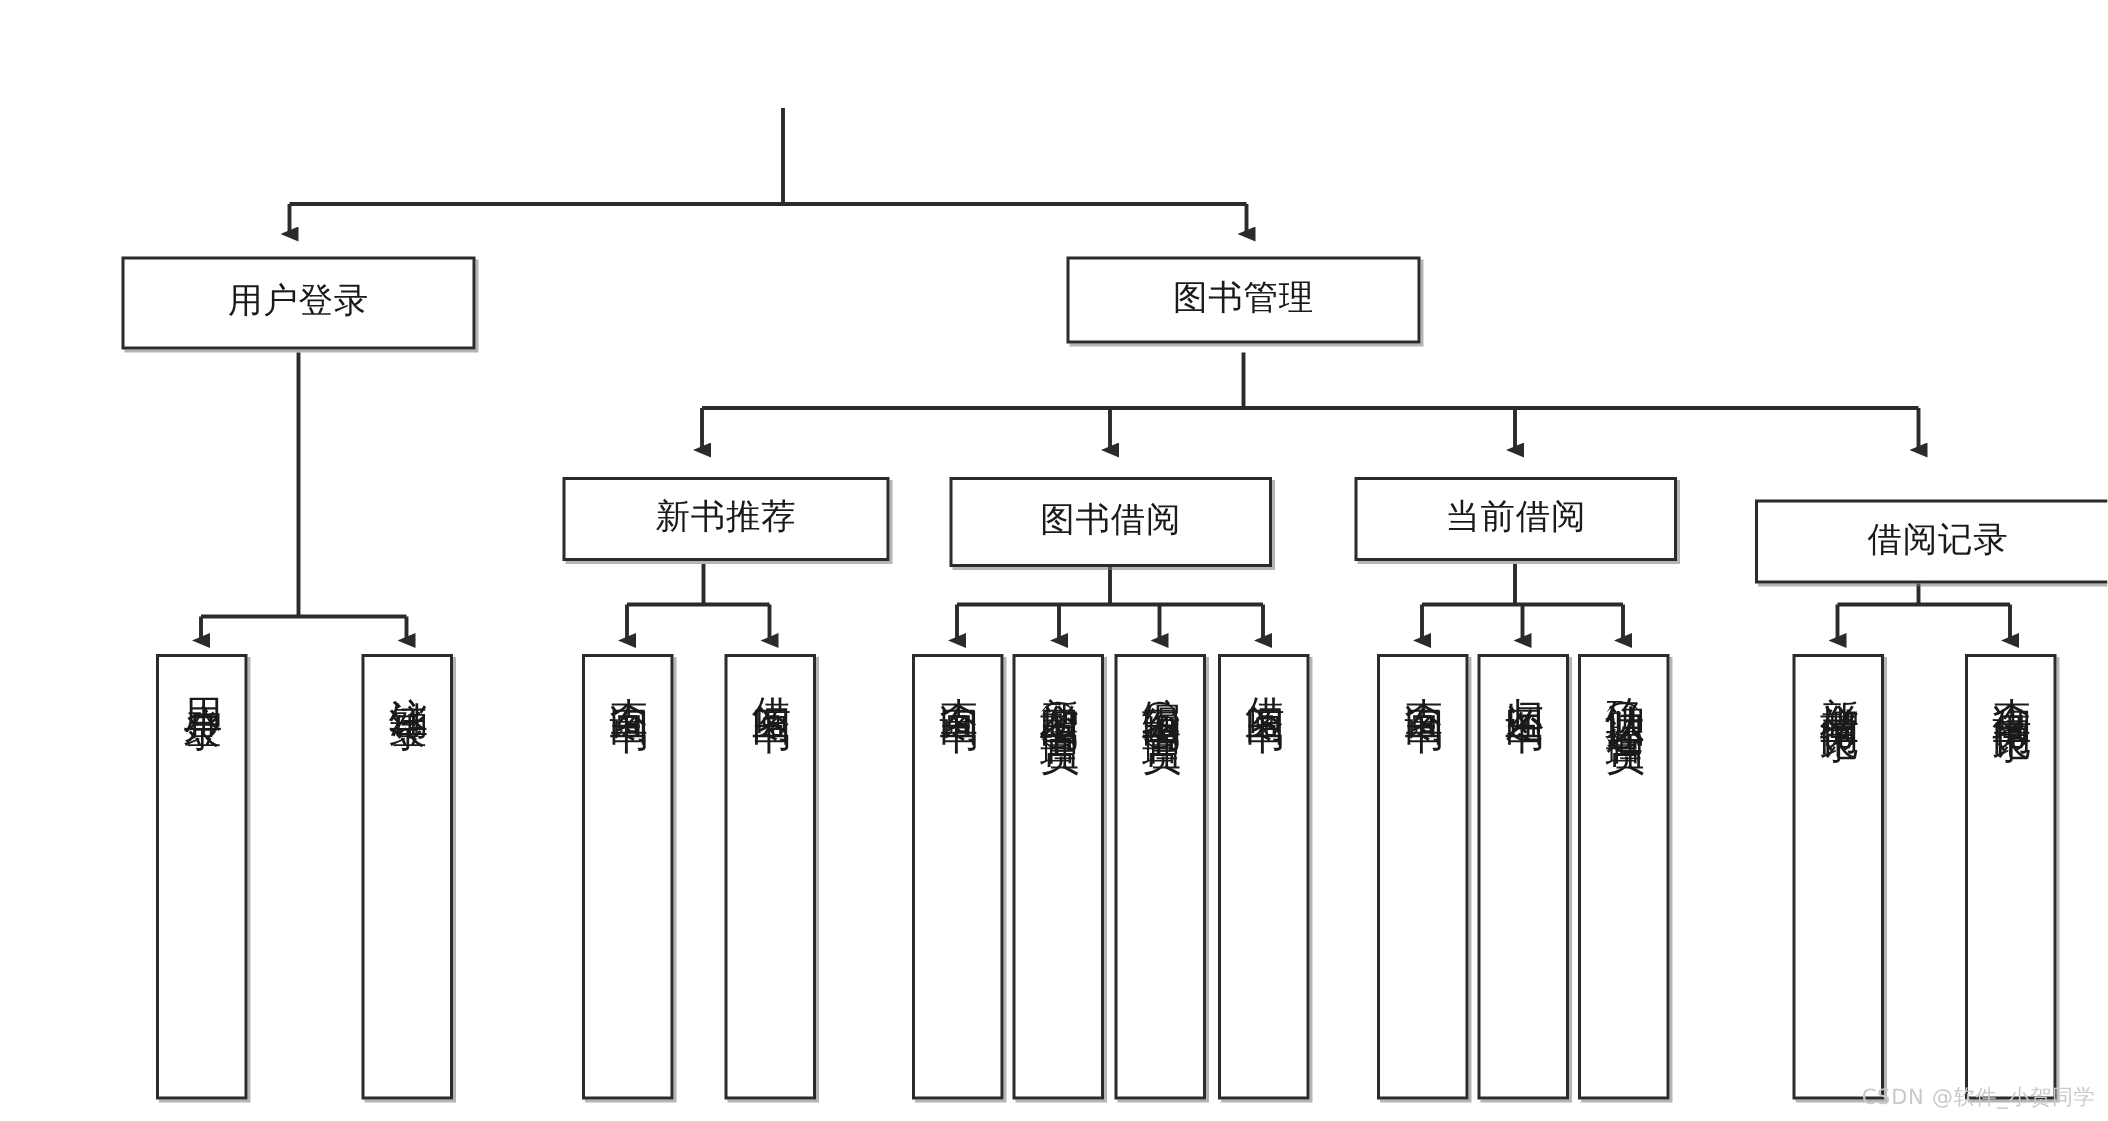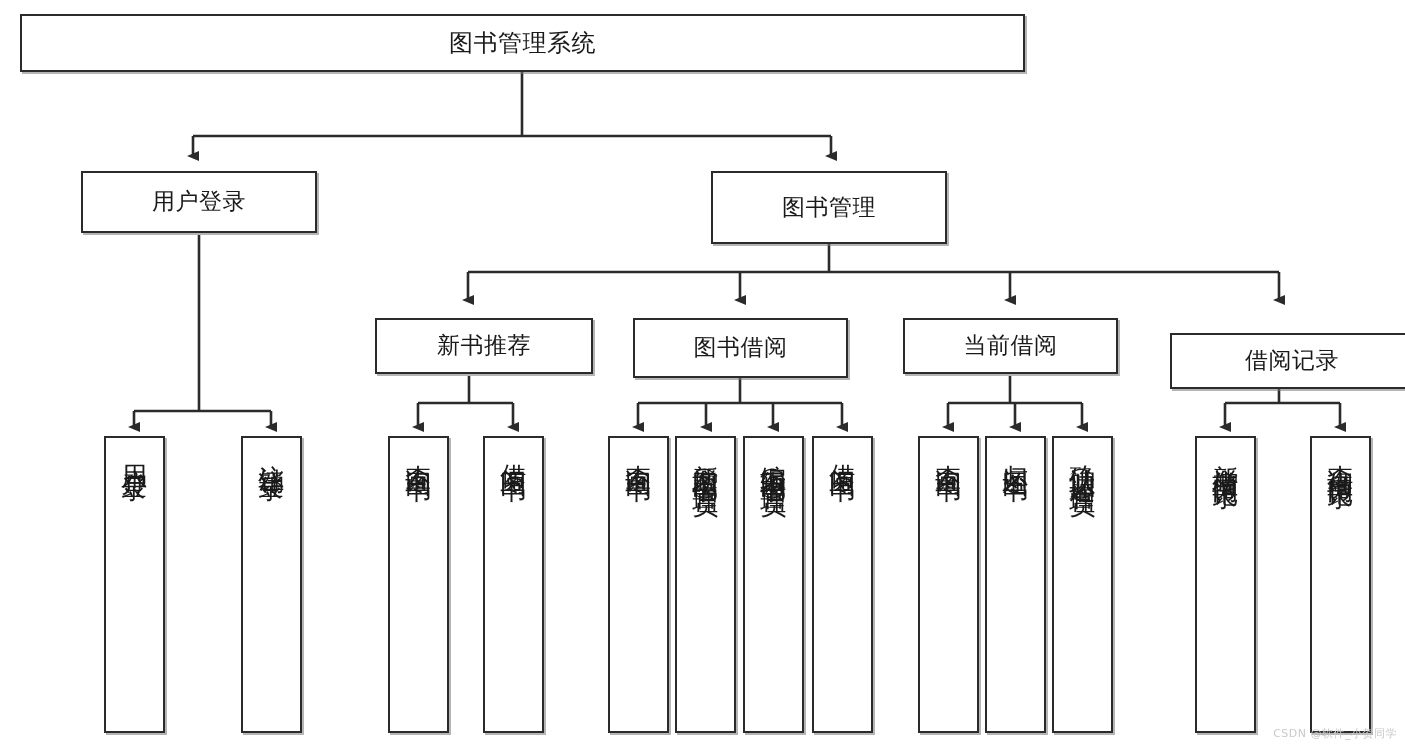--- a/index.html
+++ b/index.html
@@ -42,21 +42,21 @@
     letter-spacing:4px;
     white-space:nowrap;
     margin:0 auto;
   }
   .node.v.tall .label{font-size:26px;}
 
   .watermark{
     position:absolute;
     right:8px;
     bottom:6px;
-    font-size:11px;
+    font-size:14px;
     color:#c9c9c9;
     letter-spacing:.5px;
     white-space:nowrap;
     user-select:none;
   }
 </style>
 </head>
 <body>
 
 <div id="canvas">
@@ -104,28 +104,25 @@
       <path d="M1015,403 L1015,427" marker-end="url(#arrow)"></path>
       <path d="M1082,403 L1082,427" marker-end="url(#arrow)"></path>
 
       <path d="M1279,376 L1279,403"></path>
       <path d="M1225,403 L1340,403"></path>
       <path d="M1225,403 L1225,427" marker-end="url(#arrow)"></path>
       <path d="M1340,403 L1340,427" marker-end="url(#arrow)"></path>
     </g>
   </svg>
 
-  <div class="node h root" style="left:20px;top:14px;width:1005px;height:58px;">
-    <span class="label">图书管理系统</span>
-  </div>
 
   <div class="node h" style="left:81px;top:171px;width:236px;height:62px;">
     <span class="label">用户登录</span>
   </div>
-  <div class="node h" style="left:711px;top:171px;width:236px;height:73px;">
+  <div class="node h" style="left:711px;top:171px;width:236px;height:58px;">
     <span class="label">图书管理</span>
   </div>
 
   <div class="node h" style="left:360px;top:318px;width:218px;height:56px;margin-left:15px;">
     <span class="label">新书推荐</span>
   </div>
   <div class="node h" style="left:633px;top:318px;width:215px;height:60px;">
     <span class="label">图书借阅</span>
   </div>
   <div class="node h" style="left:903px;top:318px;width:215px;height:56px;">

